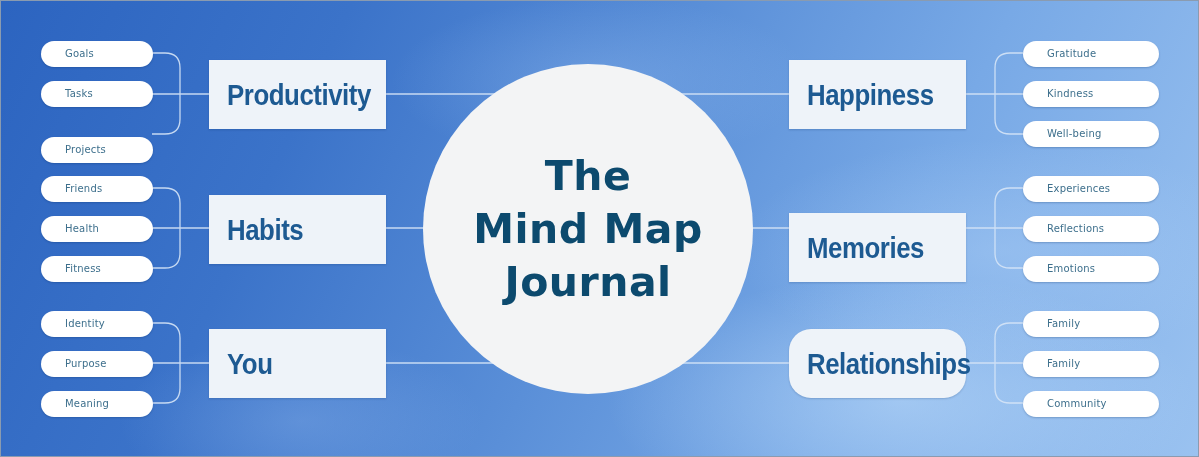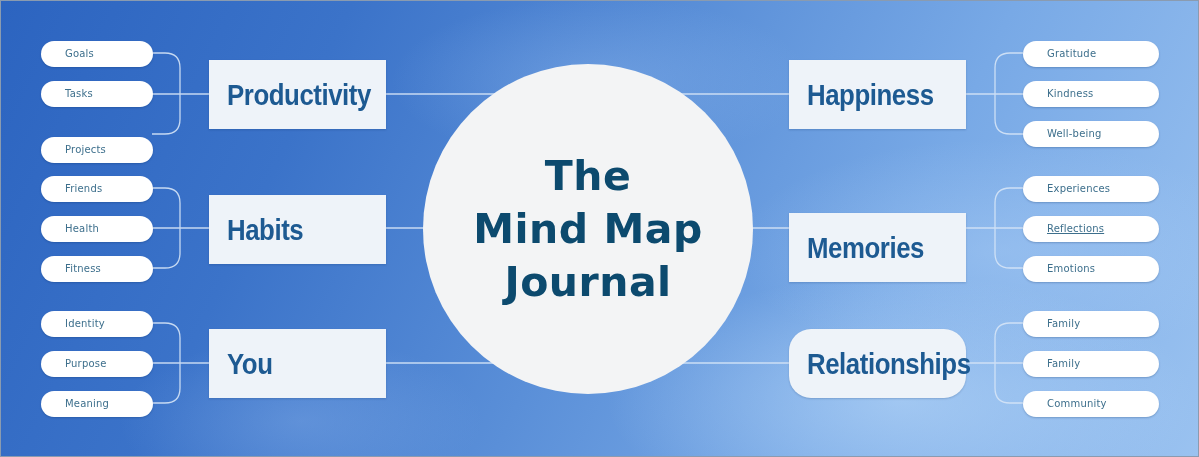--- a/index.html
+++ b/index.html
@@ -93,21 +93,21 @@
   <div class="pill" style="left:40px;top:390px;">Meaning</div>
   <div class="box" style="left:208px;top:328px;"><span>You</span></div>
 
   <div class="box" style="left:788px;top:59px;"><span>Happiness</span></div>
   <div class="pill right" style="left:1022px;top:40px;">Gratitude</div>
   <div class="pill right" style="left:1022px;top:80px;">Kindness</div>
   <div class="pill right" style="left:1022px;top:120px;">Well-being</div>
 
   <div class="box" style="left:788px;top:212px;"><span>Memories</span></div>
   <div class="pill right" style="left:1022px;top:175px;">Experiences</div>
-  <div class="pill right" style="left:1022px;top:215px;text-decoration:underline;">Reflections</div>
+  <div class="pill right" style="left:1022px;top:215px;">Reflections</div>
   <div class="pill right" style="left:1022px;top:255px;">Emotions</div>
 
   <div class="box" style="left:788px;top:328px;border-radius:22px;"><span>Relationships</span></div>
   <div class="pill right" style="left:1022px;top:310px;">Family</div>
   <div class="pill right" style="left:1022px;top:350px;">Family</div>
   <div class="pill right" style="left:1022px;top:390px;">Community</div>
 
 </div>
 
 </body></html>

